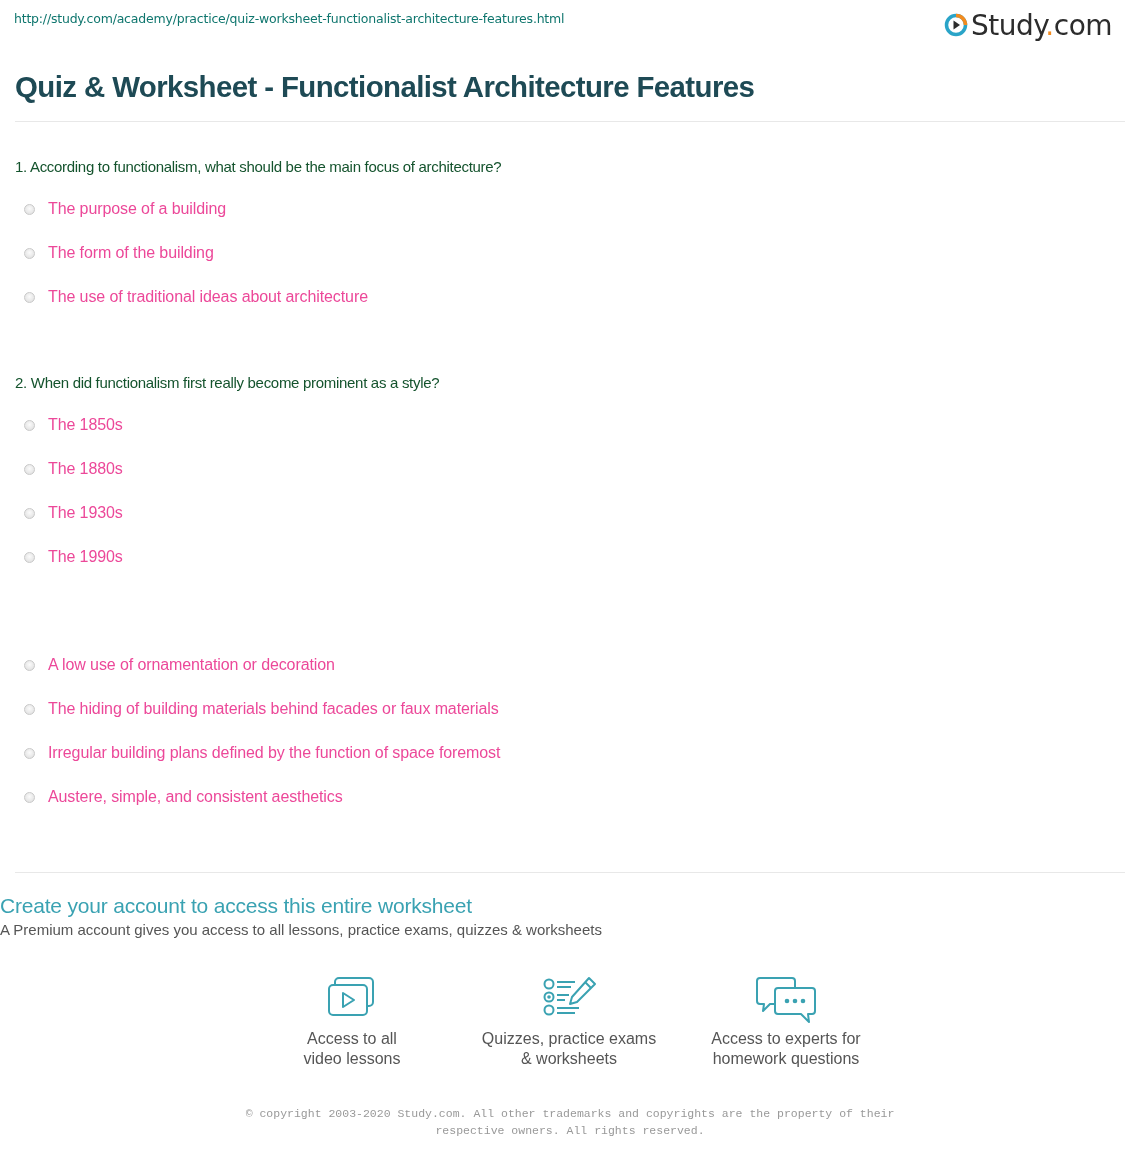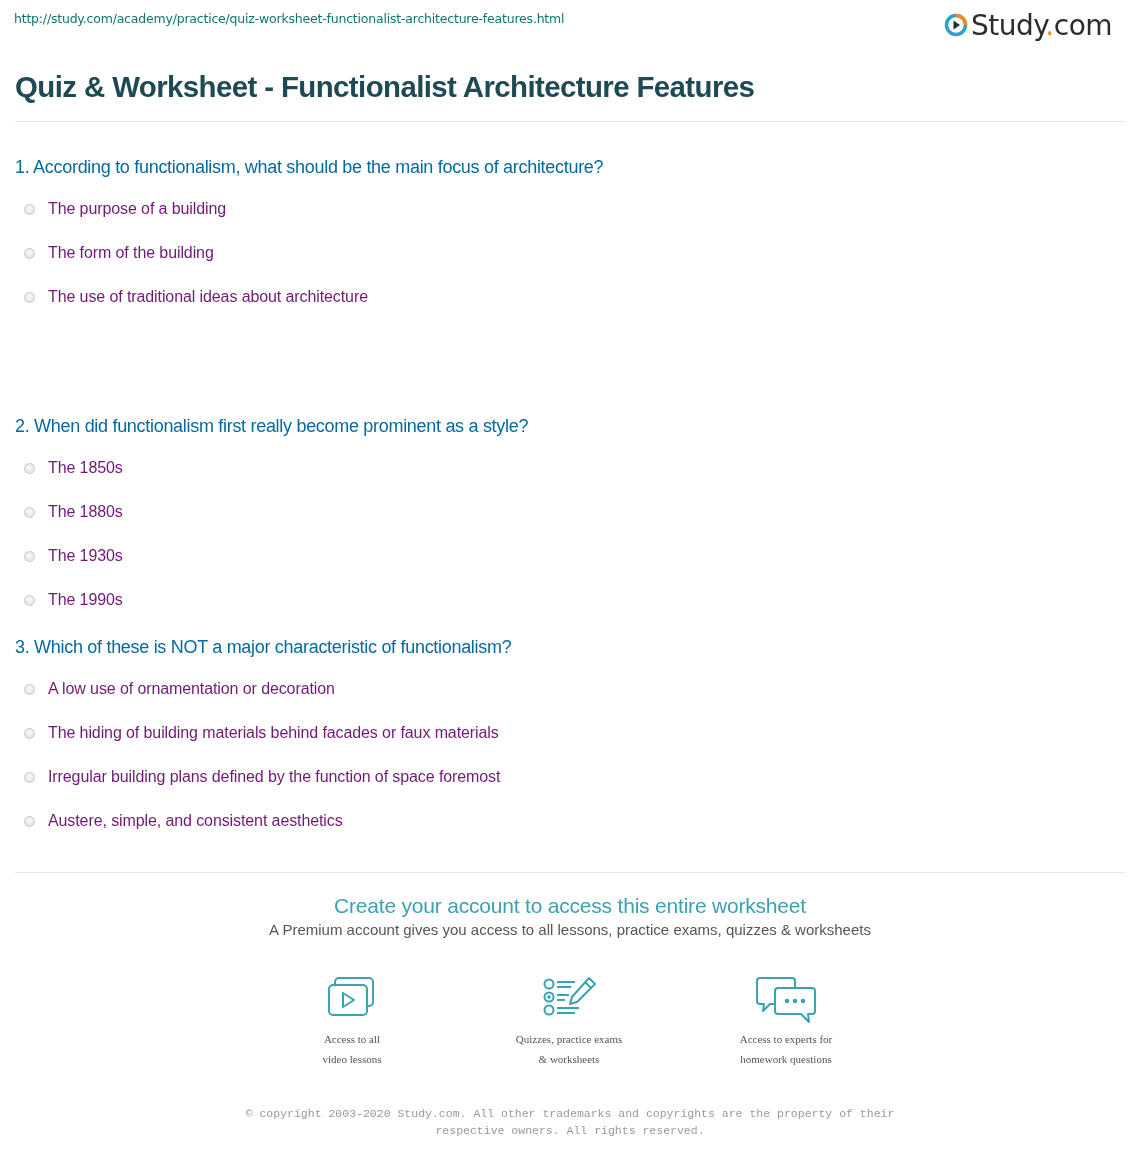--- a/index.html
+++ b/index.html
@@ -11,35 +11,35 @@
     .logo-icon { width: 24px; height: 24px; margin-right: 3px; }
     .logo-text { font-family: "DejaVu Sans", sans-serif; font-size: 28px; color: #2c2c2c; letter-spacing: -0.5px; font-weight: normal; }
     .logo-dot { color: #f38b1f; }
 
     .title { position: absolute; left: 15px; top: 70px; font-size: 30px; color: #1e4a55; letter-spacing: -0.6px; font-family: "Liberation Sans", sans-serif; transform: scaleX(0.98); transform-origin: left; }
     .divider { position: absolute; left: 15px; right: 15px; height: 1px; background: #e8e8e8; }
     .divider.top { top: 121px; }
     .divider.bottom { top: 872px; }
 
     .question { position: absolute; left: 15px; width: 1100px; }
-    .q-text { font-size: 18px; color: #0369a1; letter-spacing: -0.3px; font-family: "Liberation Sans", sans-serif; font-weight: normal; line-height: 24px; }
+    .q-text { font-size: 15px; color: #14532d; letter-spacing: -0.3px; font-family: "Liberation Sans", sans-serif; font-weight: normal; line-height: 24px; }
     .options { margin-top: 19px; list-style: none; }
     .option { display: flex; align-items: center; height: 44px; margin-top: 0; }
     .option:first-child { margin-top: -11px; }
     .radio { width: 11px; height: 11px; border-radius: 50%; border: 1px solid #c9c9c9; background: radial-gradient(circle at 50% 40%, #fbfbfb 0%, #e2e2e2 80%); margin-left: 9px; margin-right: 13px; flex: none; }
-    .opt-label { font-size: 16px; color: #701a75; font-family: "Liberation Sans", sans-serif; letter-spacing: -0.1px; }
+    .opt-label { font-size: 16px; color: #ec4899; font-family: "Liberation Sans", sans-serif; letter-spacing: -0.1px; }
 
-    .cta { position: absolute; left: 0; width: 1140px; top: 894px; text-align: center; }
+    .cta { position: absolute; left: 0; width: 1140px; top: 894px; }
     .cta-title { font-size: 21px; color: #3aa2b2; font-family: "Liberation Sans", sans-serif; font-weight: normal; letter-spacing: -0.2px; }
     .cta-sub { font-size: 15px; color: #555; margin-top: 3px; font-family: "Liberation Sans", sans-serif; }
 
     .features { position: absolute; top: 975px; left: 0; width: 1140px; }
     .feature { position: absolute; width: 200px; text-align: center; }
     .feature svg { display: block; margin: 0 auto; }
-    .feature-label { font-size: 11px; color: #555; line-height: 20px; margin-top: 8px; font-family: Liberation Serif, serif; }
+    .feature-label { font-size: 16px; color: #555; line-height: 20px; margin-top: 8px; font-family: Liberation Sans, sans-serif; }
 
     .copyright { position: absolute; top: 1105px; left: 215px; width: 710px; text-align: center; font-size: 11.5px; color: #999; line-height: 17px; font-family: Liberation Mono, monospace; }
   </style>
 </head>
 <body>
 
 <div class="url">http://study.com/academy/practice/quiz-worksheet-functionalist-architecture-features.html</div>
 
 <div class="logo">
   <svg class="logo-icon" viewBox="0 0 24 24">
@@ -64,21 +64,21 @@
         <span class="radio"></span>
         <span class="opt-label">The form of the building</span>
       </li>
     <li class="option">
         <span class="radio"></span>
         <span class="opt-label">The use of traditional ideas about architecture</span>
       </li>
   </ul>
 </div>
 
-<div class="question" style="top:414px;">
+<div class="question" style="top:371px;">
   <h2 class="q-text">2. When did functionalism first really become prominent as a style?</h2>
   <ul class="options">
     <li class="option">
         <span class="radio"></span>
         <span class="opt-label">The 1850s</span>
       </li>
     <li class="option">
         <span class="radio"></span>
         <span class="opt-label">The 1880s</span>
       </li>
@@ -87,21 +87,20 @@
         <span class="opt-label">The 1930s</span>
       </li>
     <li class="option">
         <span class="radio"></span>
         <span class="opt-label">The 1990s</span>
       </li>
   </ul>
 </div>
 
 <div class="question" style="top:635px;">
-  <h2 class="q-text">3. Which of these is NOT a major characteristic of functionalism?</h2>
   <ul class="options">
     <li class="option">
         <span class="radio"></span>
         <span class="opt-label">A low use of ornamentation or decoration</span>
       </li>
     <li class="option">
         <span class="radio"></span>
         <span class="opt-label">The hiding of building materials behind facades or faux materials</span>
       </li>
     <li class="option">

